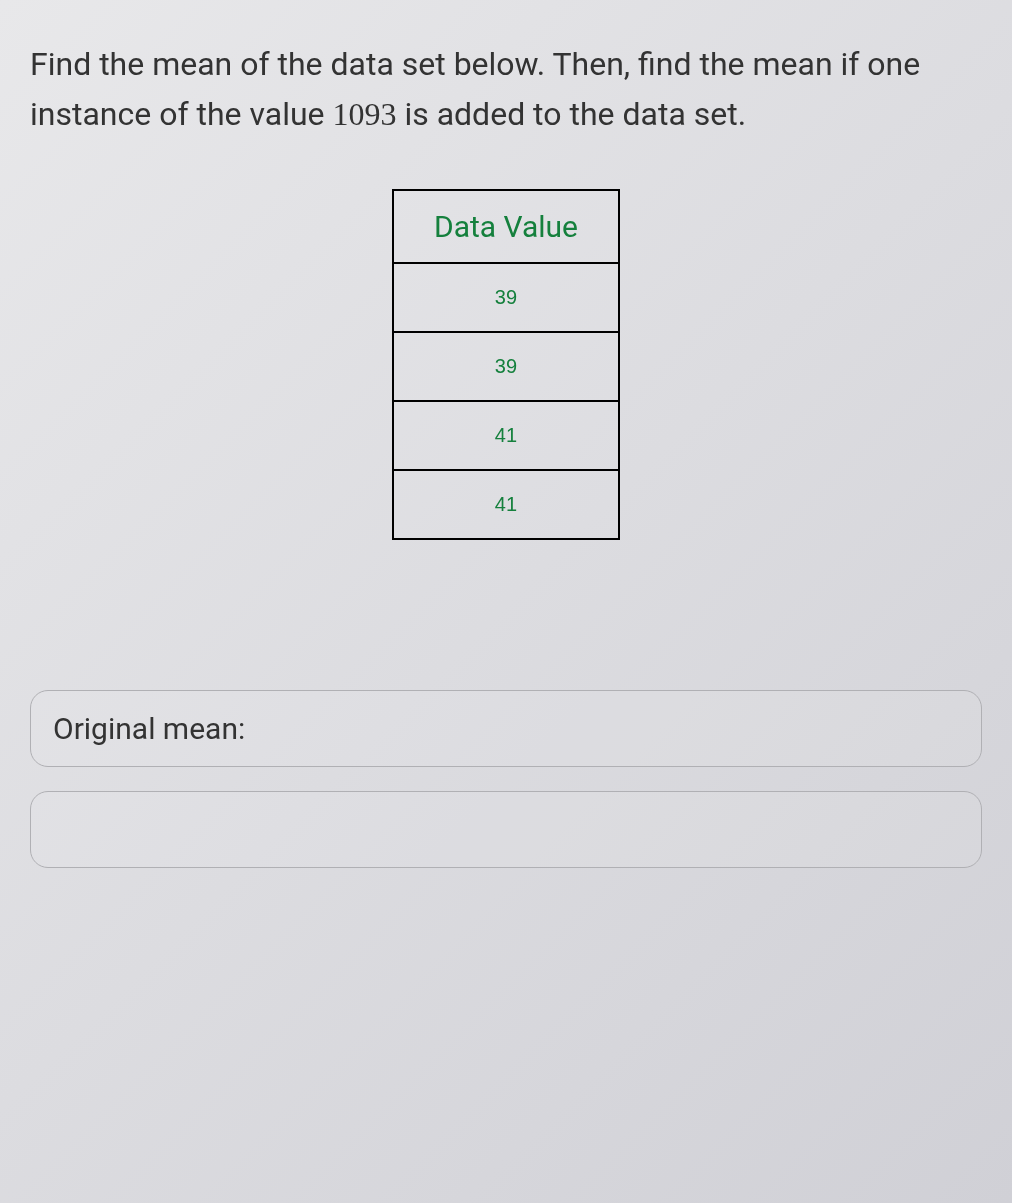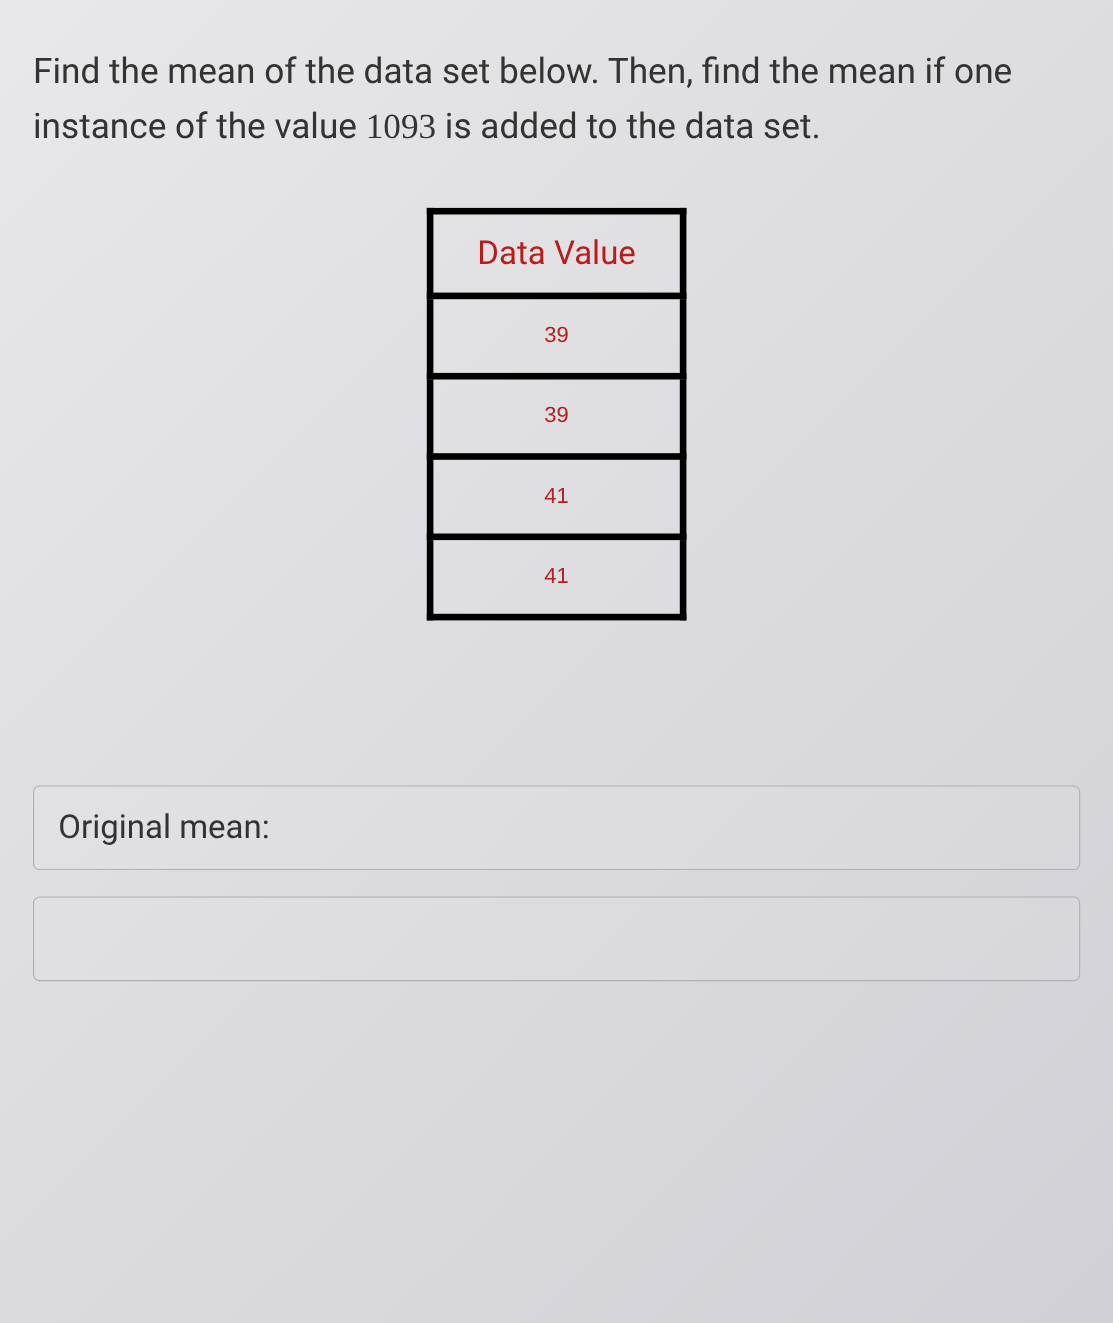--- a/index.html
+++ b/index.html
@@ -28,38 +28,38 @@
     .table-wrap {
       display: flex;
       justify-content: center;
       margin-bottom: 150px;
     }
     table {
       border-collapse: collapse;
       background: rgba(255,255,255,0.05);
     }
     th, td {
-      border: 6px solid #000000;
+      border: 2px solid #000000;
       text-align: center;
-      color: #b91c1c;
+      color: #15803d;
     }
     th {
       font-size: 30px;
       font-weight: 400;
       padding: 18px 40px;
       font-family: -apple-system, BlinkMacSystemFont, 'Segoe UI', Roboto, Arial, sans-serif;
     }
     td {
       font-size: 20px;
       padding: 22px 40px;
       font-family: Liberation Sans, sans-serif;
     }
     .answer-box {
       border: 1px solid #b0b0b4;
-      border-radius: 6px;
+      border-radius: 18px;
       padding: 20px 22px;
       margin-bottom: 24px;
       font-size: 30px;
       color: #333;
       background: rgba(255,255,255,0.08);
       display: flex;
       align-items: center;
     }
     .answer-label {
       white-space: nowrap;

